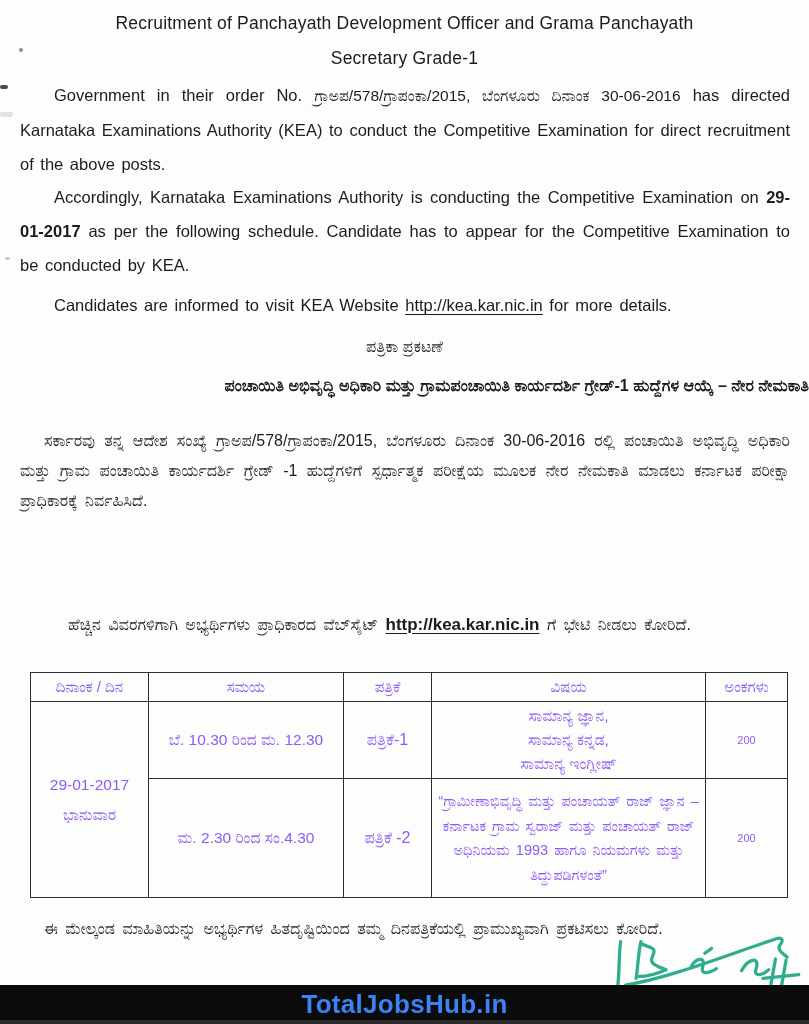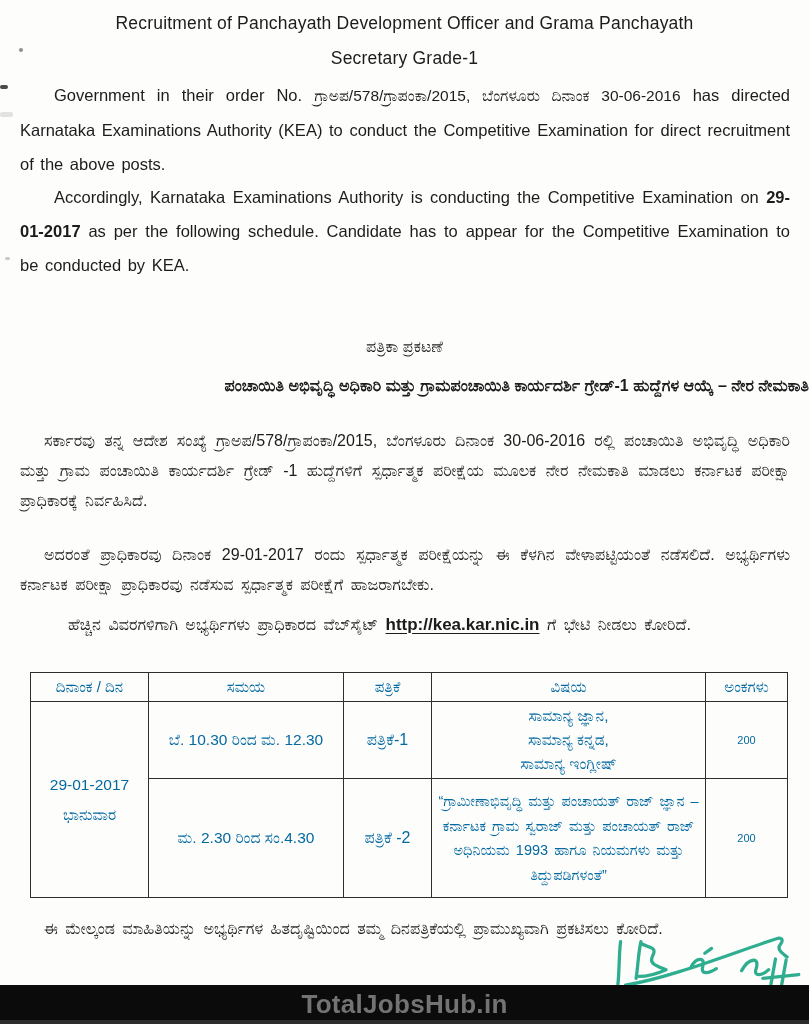--- a/index.html
+++ b/index.html
@@ -58,21 +58,21 @@
   .kn.kp1 { top: 426px; text-indent: 24px; }
   .kn.kp2 { top: 540px; text-indent: 24px; }
   .kn.kp3 { top: 610px; margin-left: 48px; }
   .kn.closing { top: 914px; text-indent: 24px; }
   .kn .link { font-weight: bold; font-size: 17px; }
   
   table.schedule {
     position: absolute; top: 672px; left: 30px;
     width: 757px; border-collapse: collapse;
     table-layout: fixed;
-    font-size: 15.5px; color: #0369a1;
+    font-size: 15.5px; color: #8b5cf6;
   }
   table.schedule th, table.schedule td {
     border: 1.6px solid #2e2e2e;
     padding: 2px 6px;
     text-align: center; vertical-align: middle;
     font-weight: normal;
     overflow: hidden;
   }
   table.schedule th { height: 24px; font-size: 15px; }
   tr.r1 { height: 75px; }
@@ -103,21 +103,21 @@
     width: 809px; height: 39px;
     background: var(--footer-bg, #0b0b0b);
     z-index: 2;
     display: flex; align-items: center; justify-content: center;
   }
   .footer-bar::after {
     content: ""; position: absolute; left: 0; bottom: 0;
     width: 100%; height: 4px; background: #2c2c2c;
   }
   .footer-text {
-    color: #737373; font-weight: bold;
+    color: #3b82f6; font-weight: bold;
     font-size: 26px; letter-spacing: 0.3px;
     font-family: "Liberation Sans", sans-serif;
   }
   
   .artifact { position: absolute; z-index: 0; }
   .a1 { left: 19px; top: 48px; width: 4px; height: 4px; background: #8f8f8f; border-radius: 50%; }
   .a2 { left: 0; top: 85px; width: 8px; height: 4px; background: #4a4a4a; border-radius: 2px; }
   .a3 { left: 0; top: 112px; width: 13px; height: 5px; background: #e2e2e0; border-radius: 2px; }
   .a4 { left: 5px; top: 257px; width: 5px; height: 3px; background: #c9c9c6; border-radius: 2px; }
 </style>
@@ -133,27 +133,27 @@
 
   <div class="title">
     <div>Recruitment of Panchayath Development Officer and Grama Panchayath</div>
     <div>Secretary Grade-1</div>
   </div>
 
   <p class="en p1"><span>Government in their order No. </span><span class="kn-inline">ಗ್ರಾಅಪ/578/ಗ್ರಾಪಂಕಾ/2015, ಬೆಂಗಳೂರು ದಿನಾಂಕ 30-06-2016</span><span> has directed Karnataka Examinations Authority (KEA) to conduct the Competitive Examination for direct recruitment of the above posts.</span></p>
 
   <p class="en p2"><span>Accordingly, Karnataka Examinations Authority is conducting the Competitive Examination on </span><b class="date">29-01-2017</b><span> as per the following schedule. Candidate has to appear for the Competitive Examination to be conducted by KEA.</span></p>
 
+  <p class="en p3"><span>Candidates are informed to visit KEA Website </span><span class="link">http://kea.kar.nic.in</span><span> for more details.</span></p>
 
   <div class="kn-heading">ಪತ್ರಿಕಾ ಪ್ರಕಟಣೆ</div>
 
   <div class="kn-subject">ಪಂಚಾಯಿತಿ ಅಭಿವೃದ್ಧಿ ಅಧಿಕಾರಿ ಮತ್ತು ಗ್ರಾಮಪಂಚಾಯಿತಿ ಕಾರ್ಯದರ್ಶಿ ಗ್ರೇಡ್-1 ಹುದ್ದೆಗಳ ಆಯ್ಕೆ – ನೇರ ನೇಮಕಾತಿ</div>
 
   <p class="kn kp1">ಸರ್ಕಾರವು ತನ್ನ ಆದೇಶ ಸಂಖ್ಯೆ ಗ್ರಾಅಪ/578/ಗ್ರಾಪಂಕಾ/2015, ಬೆಂಗಳೂರು ದಿನಾಂಕ 30-06-2016 ರಲ್ಲಿ ಪಂಚಾಯಿತಿ ಅಭಿವೃದ್ಧಿ ಅಧಿಕಾರಿ ಮತ್ತು ಗ್ರಾಮ ಪಂಚಾಯಿತಿ ಕಾರ್ಯದರ್ಶಿ ಗ್ರೇಡ್ -1 ಹುದ್ದೆಗಳಿಗೆ ಸ್ಪರ್ಧಾತ್ಮಕ ಪರೀಕ್ಷೆಯ ಮೂಲಕ ನೇರ ನೇಮಕಾತಿ ಮಾಡಲು ಕರ್ನಾಟಕ ಪರೀಕ್ಷಾ ಪ್ರಾಧಿಕಾರಕ್ಕೆ ನಿರ್ವಹಿಸಿದೆ.</p>
-  <p class="kn kp2">ಅದರಂತೆ ಪ್ರಾಧಿಕಾರವು ದಿನಾಂಕ 29-01-2017 ರಂದು ಸ್ಪರ್ಧಾತ್ಮಕ ಪರೀಕ್ಷೆಯನ್ನು ಈ ಕೆಳಗಿನ ವೇಳಾಪಟ್ಟಿಯಂತೆ ನಡೆಸಲಿದೆ. ಅಭ್ಯರ್ಥಿಗಳು ಕರ್ನಾಟಕ ಪರೀಕ್ಷಾ ಪ್ರಾಧಿಕಾರವು ನಡೆಸುವ ಸ್ಪರ್ಧಾತ್ಮಕ ಪರೀಕ್ಷೆಗೆ ಹಾಜರಾಗಬೇಕು.</p>
   <p class="kn kp3"><span>ಹೆಚ್ಚಿನ ವಿವರಗಳಿಗಾಗಿ ಅಭ್ಯರ್ಥಿಗಳು ಪ್ರಾಧಿಕಾರದ ವೆಬ್‌ಸೈಟ್ </span><span class="link">http://kea.kar.nic.in</span><span> ಗೆ ಭೇಟಿ ನೀಡಲು ಕೋರಿದೆ.</span></p>
 
   <table class="schedule">
     <colgroup>
       <col style="width:118px">
         <col style="width:195px">
         <col style="width:88px">
         <col style="width:274px">
         <col style="width:82px">
     </colgroup>

